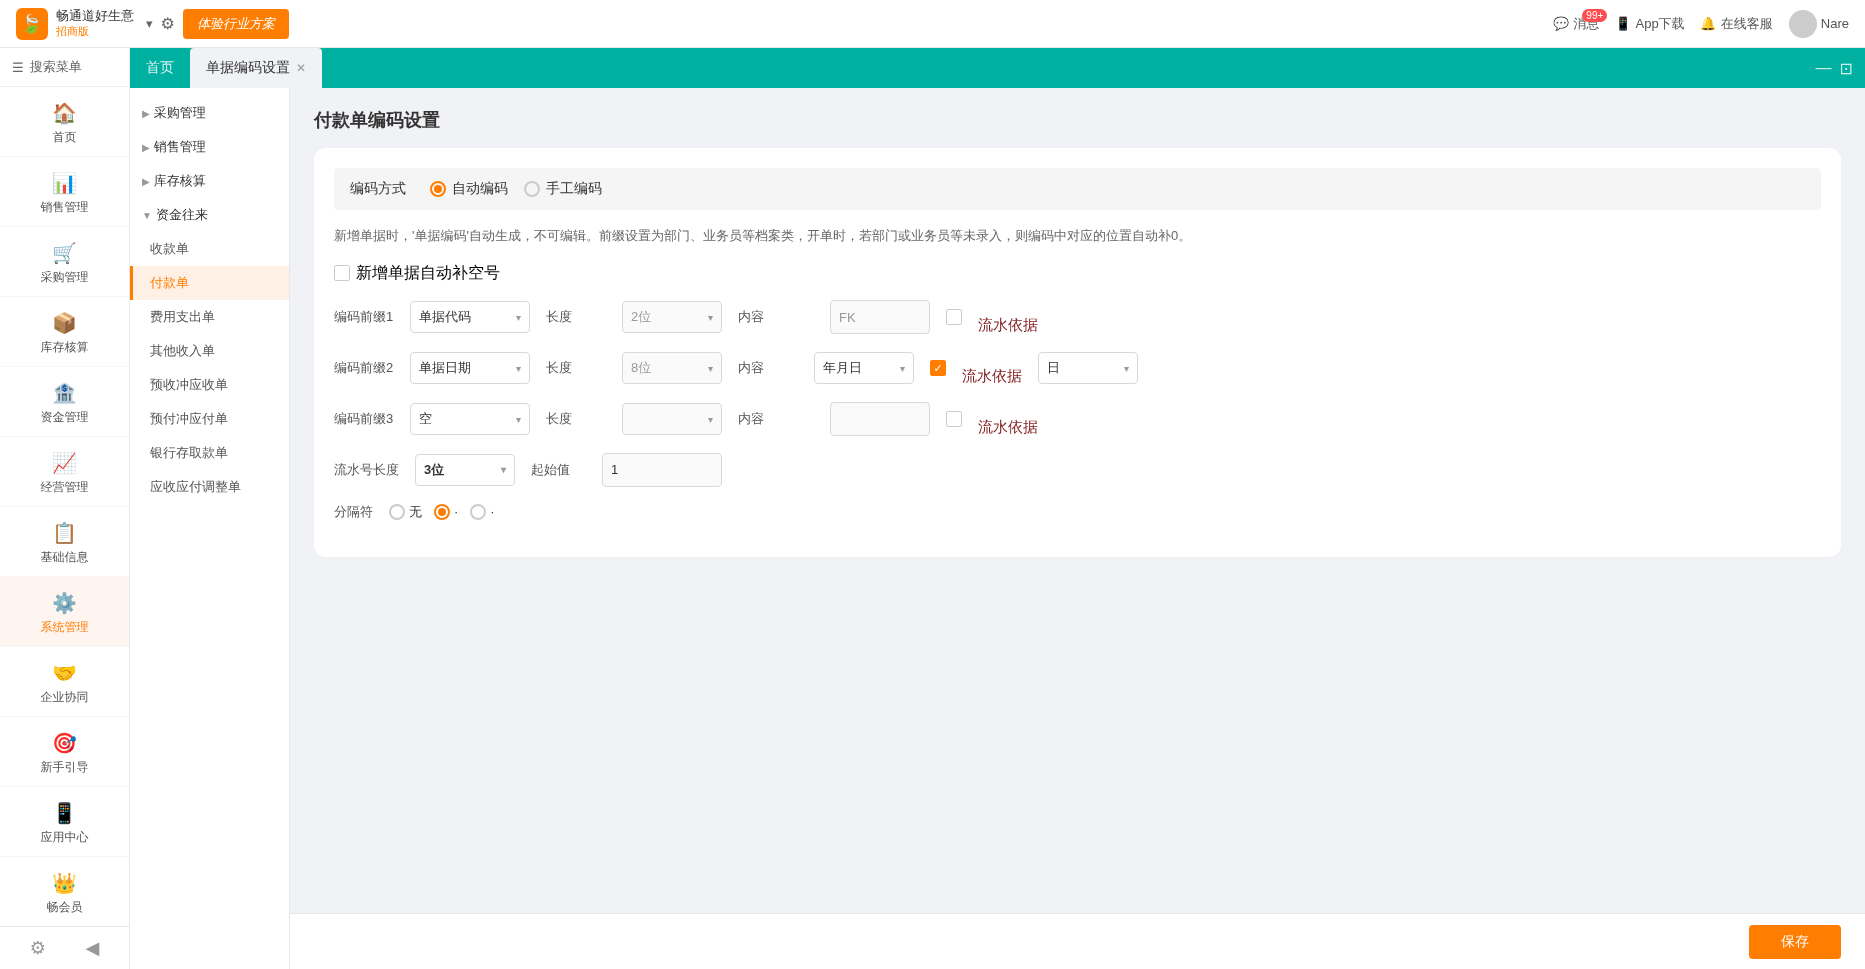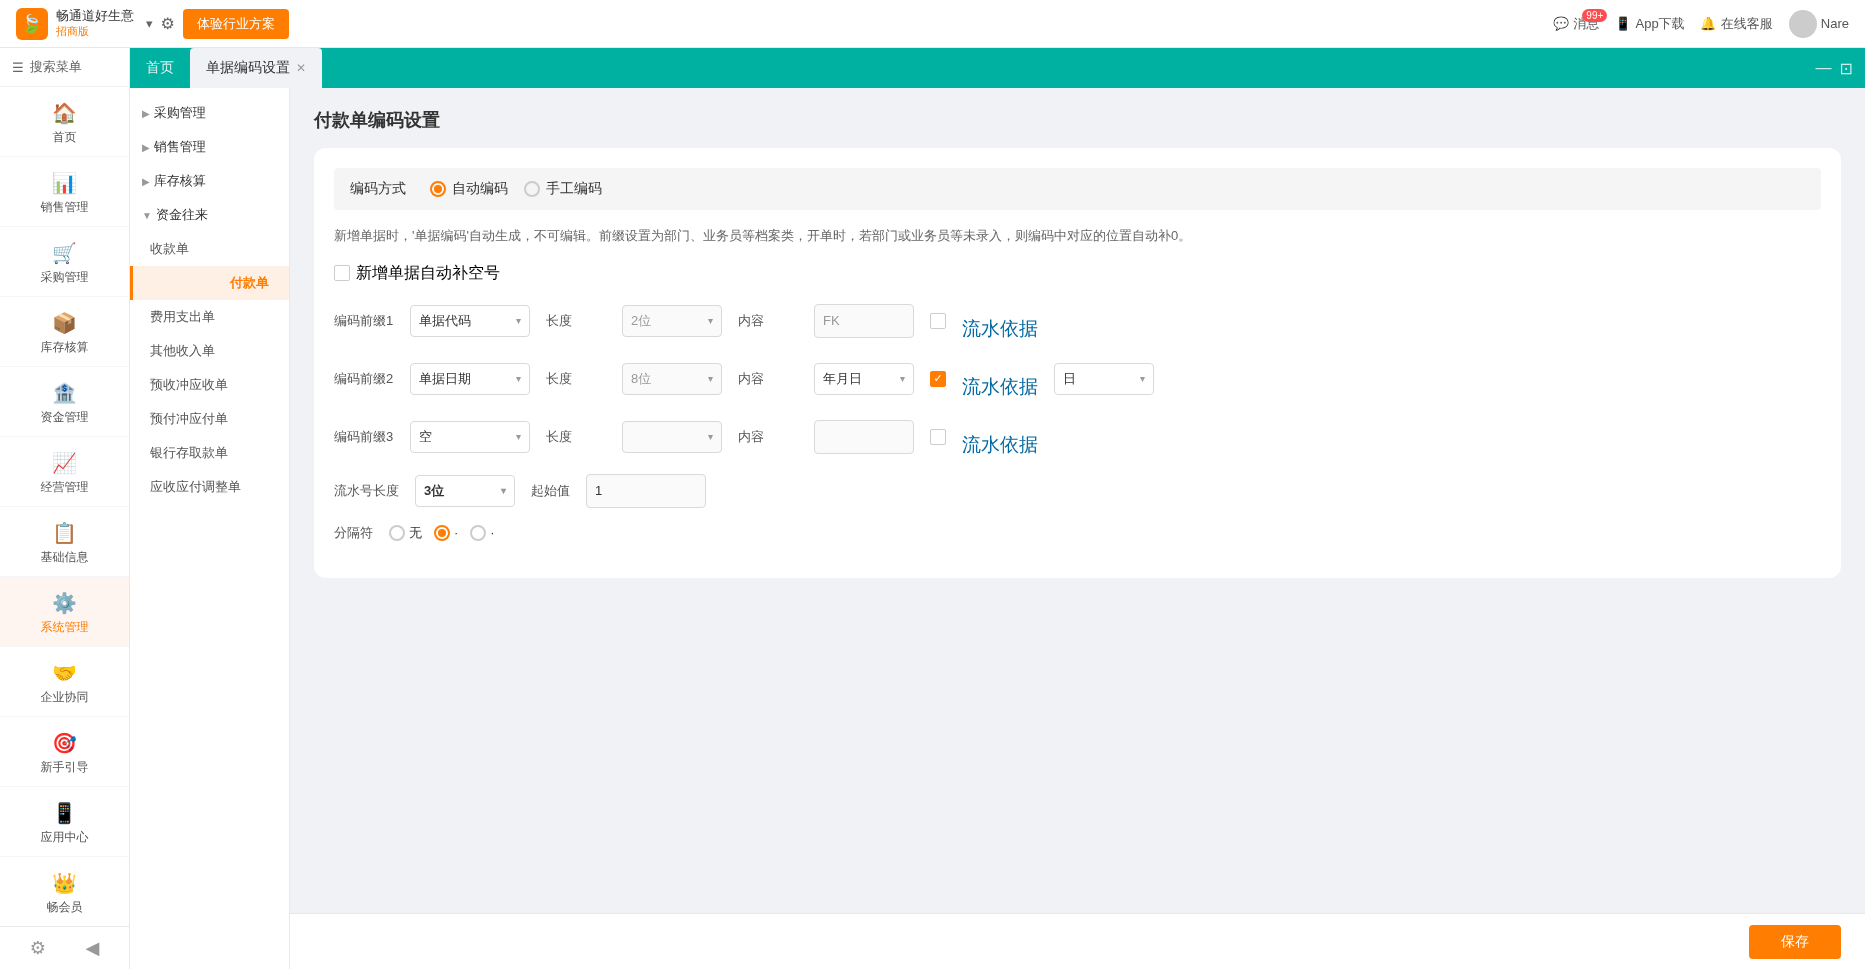--- a/index.html
+++ b/index.html
@@ -18,21 +18,21 @@
       z-index: 100;
     }
     .top-bar-left { display: flex; align-items: center; gap: 12px; }
     .top-bar-logo { display: flex; align-items: center; gap: 8px; }
     .logo-icon { width: 32px; height: 32px; background: #ff7d00; border-radius: 6px; display: flex; align-items: center; justify-content: center; color: white; font-size: 18px; }
     .logo-text { font-size: 13px; color: #333; line-height: 1.2; }
     .logo-sub { font-size: 11px; color: #ff7d00; }
     .top-bar-nav { display: flex; align-items: center; gap: 8px; }
     .nav-dropdown { display: flex; align-items: center; gap: 4px; color: #666; font-size: 13px; cursor: pointer; }
     .gear-btn { color: #666; cursor: pointer; font-size: 16px; }
-    .trial-btn { background: #ff7d00; color: white; border: none; border-radius: 4px; padding: 6px 14px; font-size: 13px; cursor: pointer; }
+    .trial-btn { background: #ff7d00; color: white; border: none; border-radius: 4px; padding: 6px 14px; font-size: 13px; cursor: pointer; font-style: italic; }
     .top-bar-right { display: flex; align-items: center; gap: 16px; }
     .top-right-item { display: flex; align-items: center; gap: 4px; font-size: 13px; color: #555; cursor: pointer; position: relative; }
     .badge { background: #ff4d4f; color: white; font-size: 10px; border-radius: 8px; padding: 1px 4px; position: absolute; top: -6px; right: -8px; }
     .user-avatar { width: 28px; height: 28px; border-radius: 50%; background: #ccc; }
     .username { font-size: 13px; color: #555; }
 
     
     .main-layout { display: flex; flex: 1; overflow: hidden; }
 
     
@@ -88,21 +88,21 @@
       cursor: pointer;
       font-weight: 500;
     }
     .sub-menu-title .arrow { font-size: 10px; color: #999; }
     .sub-menu-item {
       padding: 8px 20px;
       font-size: 13px;
       color: #555;
       cursor: pointer;
     }
-    .sub-menu-item.active { background: #fff0e6; color: #ff7d00; font-weight: 700; border-left: 3px solid #ff7d00; padding-left: 17px; text-align: right; }
+    .sub-menu-item.active { background: #fff0e6; color: #ff7d00; font-weight: 400; border-left: 3px solid #ff7d00; padding-left: 17px; }
 
     
     .main-content {
       flex: 1;
       overflow-y: auto;
       padding: 20px 24px;
       background: #f0f2f5;
     }
     .page-title { font-size: 18px; font-weight: 600; color: #333; margin-bottom: 16px; }
 
@@ -159,22 +159,23 @@
     .form-select .select-arrow { color: #999; font-size: 10px; margin-left: auto; }
     .form-input {
       height: 32px;
       border: 1px solid #d9d9d9;
       border-radius: 4px;
       padding: 16px 8px;
       font-size: 13px;
       color: #999;
       background: #fafafa;
       min-width: 80px;
-    }
-    .form-text { font-size: 19px; color: #0369a1; margin-top: 16px; }
+      margin-left: 16px;
+    }
+    .form-text { font-size: 15px; color: #7f1d1d; margin-top: 16px; }
     .checkbox-inline { width: 16px; height: 16px; border: 1px solid #ccc; border-radius: 2px; cursor: pointer; display: inline-block; }
     .checkbox-inline.checked { background: #ff7d00; border-color: #ff7d00; display: flex; align-items: center; justify-content: center; color: white; font-size: 11px; }
 
     
     .sn-row { display: flex; align-items: center; gap: 16px; margin-bottom: 16px; }
     .sn-label { font-size: 13px; color: #555; white-space: nowrap; }
 
     
     .sep-row { display: flex; align-items: center; gap: 16px; margin-bottom: 16px; }
     .sep-label { font-size: 13px; color: #555; }

